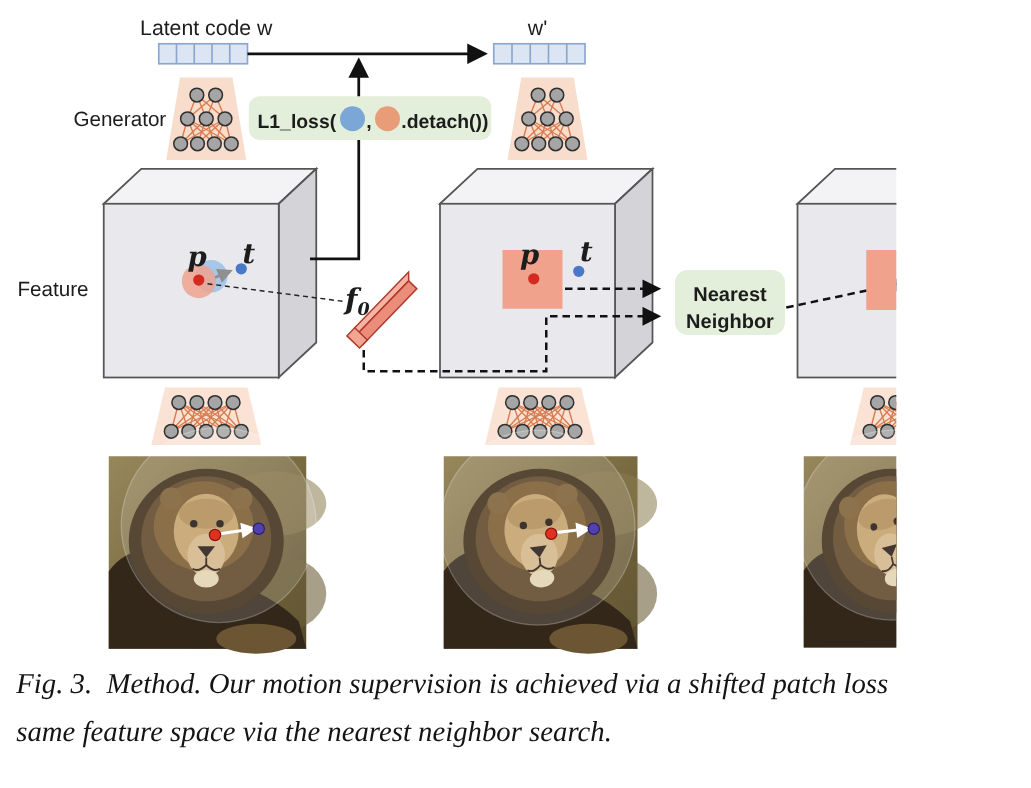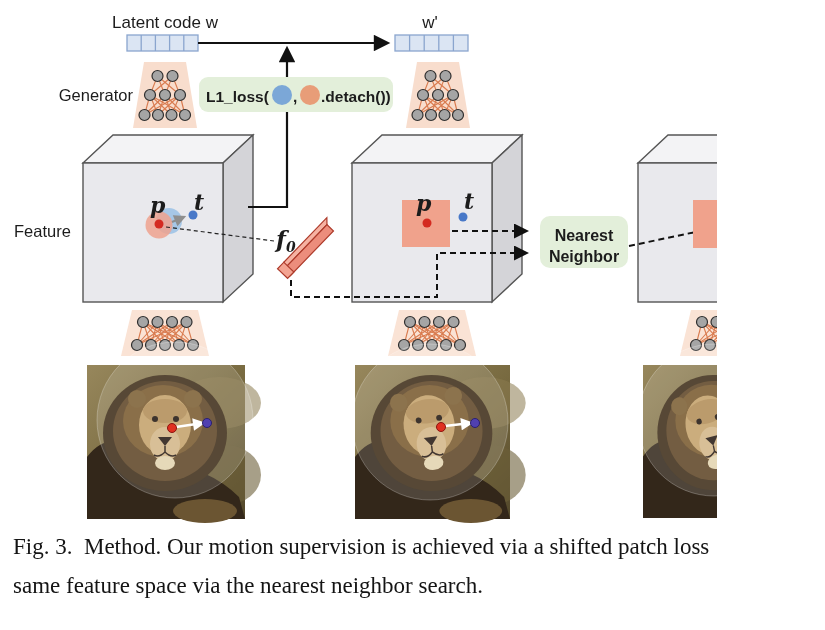--- a/index.html
+++ b/index.html
@@ -3,21 +3,21 @@
 <meta charset="utf-8">
 <style>
   html,body{margin:0;padding:0;background:#ffffff;}
   .page{position:relative;width:717px;height:630px;background:#fff;overflow:hidden;
         font-family:"Liberation Sans",sans-serif;}
   svg{display:block;}
   text{font-family:"Liberation Sans",sans-serif;fill:#1c1c1c;}
   .mathit{font-family:"DejaVu Serif","Liberation Serif",serif;font-style:italic;font-weight:bold;}
   .caption{position:absolute;left:13px;top:528px;width:805px;color:#141414;
            font-family:"Liberation Serif","DejaVu Serif",serif;font-size:23px;line-height:38.5px;}
-  .cap-line{white-space:pre;}
+  .cap-line{white-space:pre;font-style:italic;}
 </style>
 </head>
 <body>
 
 <div class="page">
 <svg width="825" height="528" viewBox="0 0 825 528">
   <defs>
     <marker id="m-black" viewBox="0 0 10 10" refX="8" refY="5" markerWidth="9" markerHeight="7.5" orient="auto">
       <path d="M0,0 L10,5 L0,10 z" fill="#111"></path>
     </marker>

